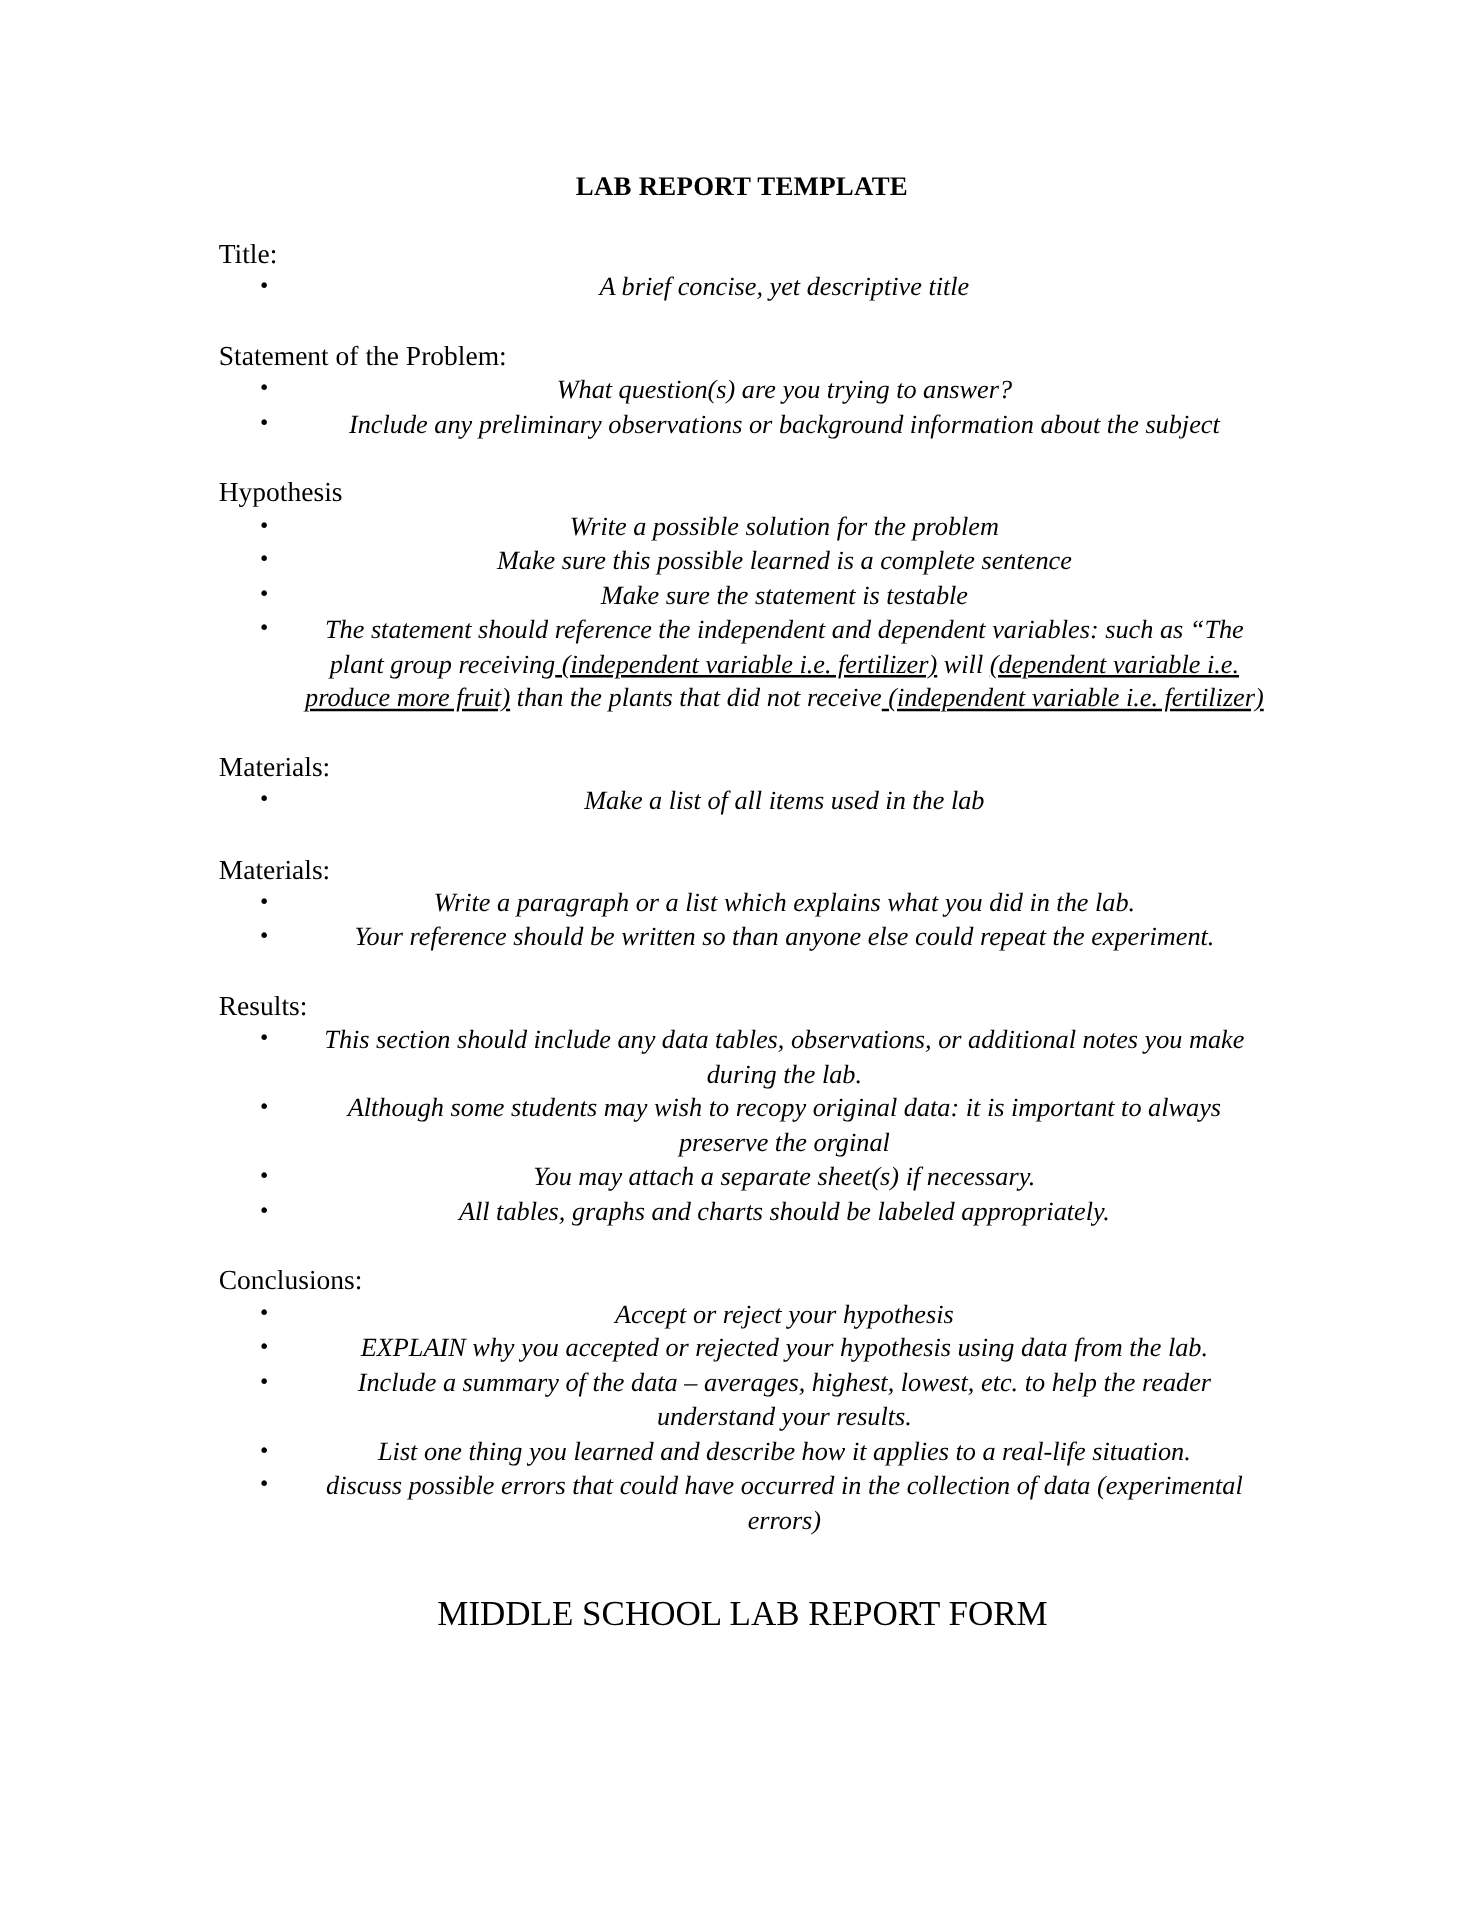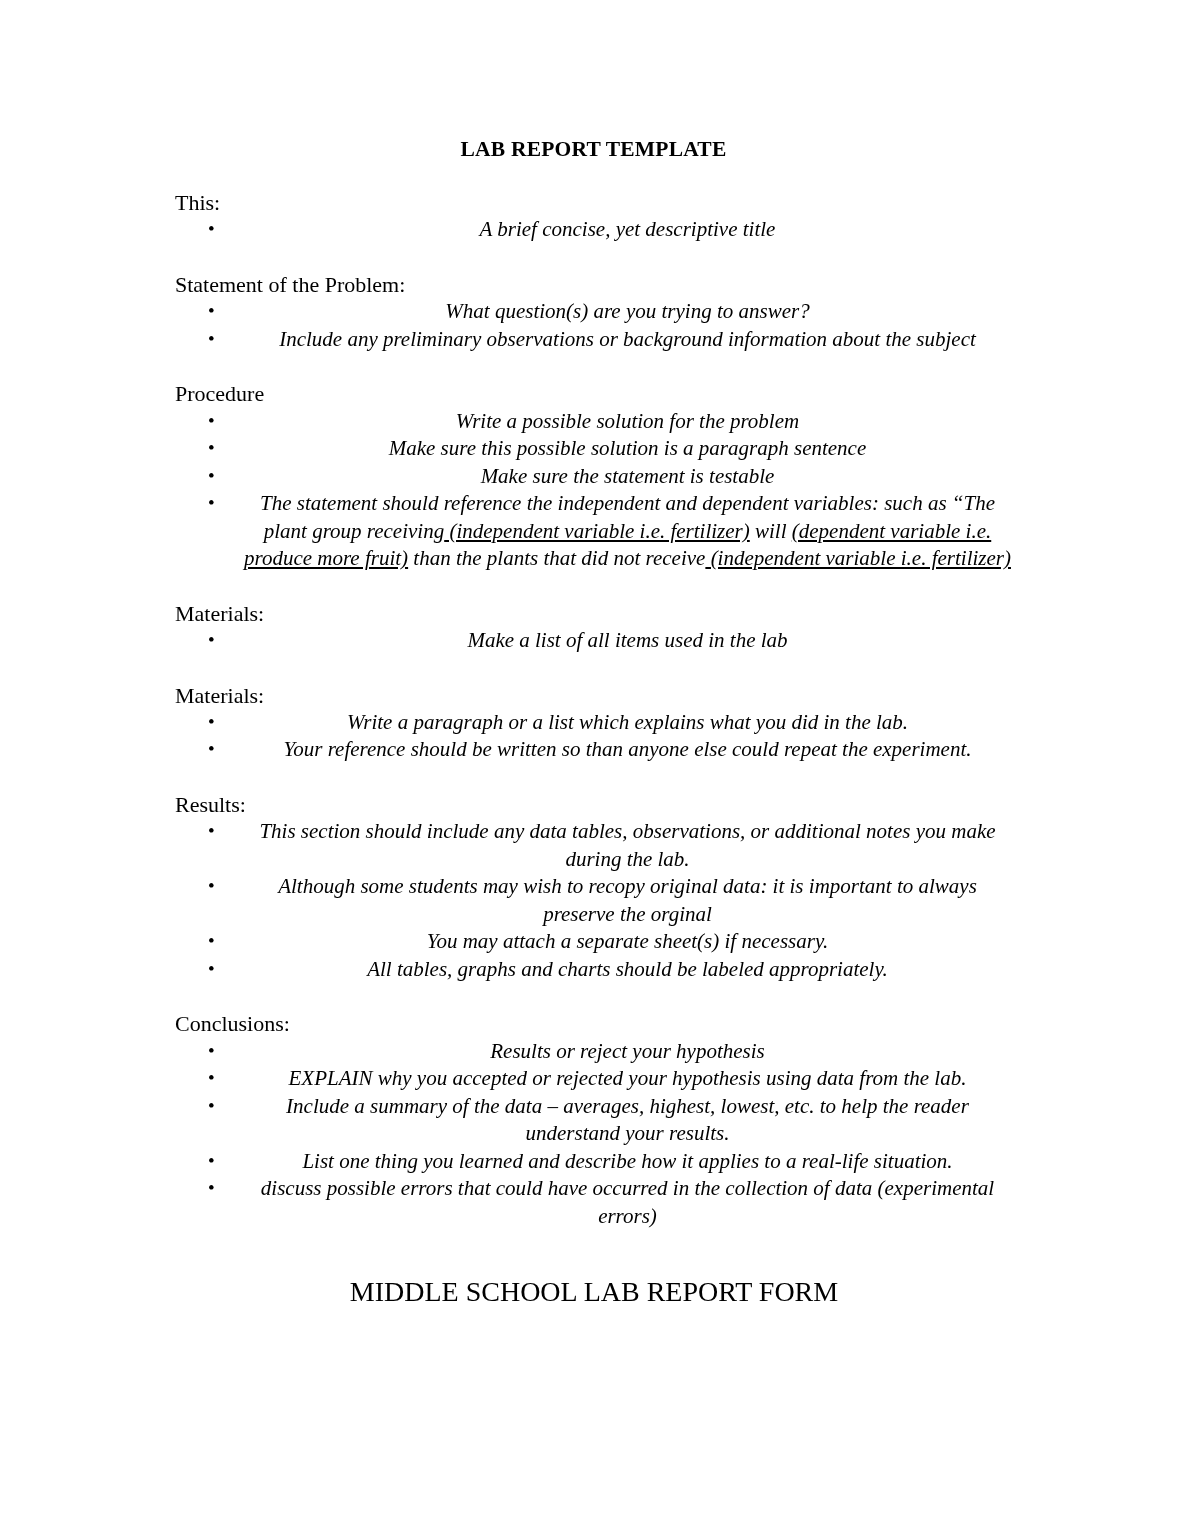--- a/index.html
+++ b/index.html
@@ -105,43 +105,43 @@
 </head>
 <body>
 
 <div class="page">
 
   <h1 class="doc-title">LAB REPORT TEMPLATE</h1>
 
   <div class="content" style="top:190px;">
 
     <div class="section">
-      <div class="section-heading">This:</div>
+      <div class="section-heading">Title:</div>
       <ul class="bullet-list">
         <li class="bullet-item">A brief concise, yet descriptive title</li>
       </ul>
     </div>
 
     <div class="gap-md"></div>
 
     <div class="section">
       <div class="section-heading">Statement of the Problem:</div>
       <ul class="bullet-list">
         <li class="bullet-item">What question(s) are you trying to answer?</li>
         <li class="bullet-item">Include any preliminary observations or background information about the subject</li>
       </ul>
     </div>
 
     <div class="gap-md"></div>
 
     <div class="section">
-      <div class="section-heading">Procedure</div>
+      <div class="section-heading">Hypothesis</div>
       <ul class="bullet-list">
         <li class="bullet-item">Write a possible solution for the problem</li>
-        <li class="bullet-item">Make sure this possible solution is a paragraph sentence</li>
+        <li class="bullet-item">Make sure this possible learned is a complete sentence</li>
         <li class="bullet-item">Make sure the statement is testable</li>
         <li class="bullet-item">
           <span>The statement should reference the independent and dependent variables: such as “The plant group receiving</span><span class="ul"> (independent variable i.e. fertilizer)</span><span> will </span><span class="ul">(dependent variable i.e. produce more fruit)</span><span> than the plants that did not receive</span><span class="ul"> (independent variable i.e. fertilizer)</span>
         </li>
       </ul>
     </div>
 
     <div class="gap-md"></div>
 
     <div class="section">
@@ -171,21 +171,21 @@
         <li class="bullet-item">You may attach a separate sheet(s) if necessary.</li>
         <li class="bullet-item">All tables, graphs and charts should be labeled appropriately.</li>
       </ul>
     </div>
 
     <div class="gap-md"></div>
 
     <div class="section">
       <div class="section-heading">Conclusions:</div>
       <ul class="bullet-list">
-        <li class="bullet-item">Results or reject your hypothesis</li>
+        <li class="bullet-item">Accept or reject your hypothesis</li>
         <li class="bullet-item">EXPLAIN why you accepted or rejected your hypothesis using data from the lab.</li>
         <li class="bullet-item">Include a summary of the data – averages, highest, lowest, etc. to help the reader understand your results.</li>
         <li class="bullet-item">List one thing you learned and describe how it applies to a real-life situation.</li>
         <li class="bullet-item">discuss possible errors that could have occurred in the collection of data (experimental errors)</li>
       </ul>
     </div>
 
     <div style="height:46px;"></div>
 
     <h2 class="footer-title">MIDDLE SCHOOL LAB REPORT FORM</h2>

